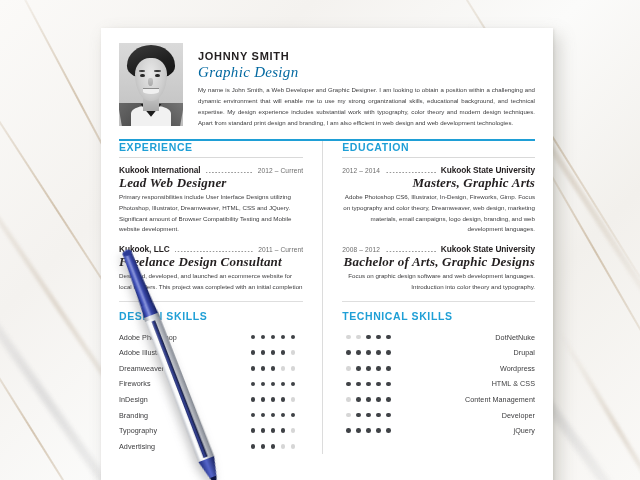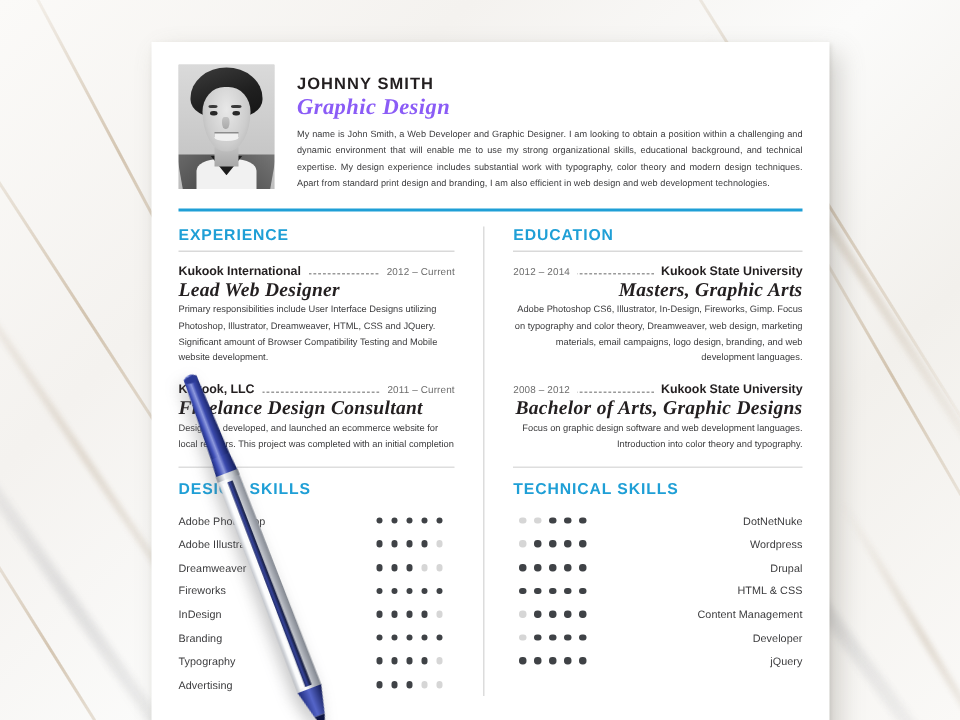--- a/index.html
+++ b/index.html
@@ -123,22 +123,22 @@
     font-weight: 700;
     letter-spacing: 0.7px;
     color: #231f20;
     line-height: 1.05;
     margin: 0 0 1px 0;
   }
   .role {
     font-family: "Liberation Serif", serif;
     font-style: italic;
     font-size: 15px;
-    font-weight: 700;
-    color: #8b5cf6;
+    font-weight: 400;
+    color: #0369a1;
     letter-spacing: 0.3px;
     margin: 0 0 4px 0;
     line-height: 1.1;
   }
   .summary {
     font-size: 6.1px;
     line-height: 1.82;
     color: #3b3b3d;
     text-align: justify;
     margin: 0;
@@ -148,21 +148,20 @@
   
   .rule-blue {
     height: 2px;
     background: #1f9fd6;
     margin: 11px 0 0 0;
   }
 
   
   .cols {
     display: flex;
-    margin-top: 10px;
     position: relative;
     gap: 16px;
   }
   .col-left  { width: 203px; padding-right: 11px; box-sizing: border-box; }
   .col-right { width: 213px; padding-left: 12px; box-sizing: border-box; }
   .col-sep {
     position: absolute;
     left: 203px;
     top: 0;
     bottom: 0;
@@ -468,37 +467,37 @@
                   <span class="dot"></span>
                   <span class="dot"></span>
                   <span class="dot on"></span>
                   <span class="dot on"></span>
                   <span class="dot on"></span>
                 </span>
                 <span class="skill-name">DotNetNuke</span>
               </div>
               <div class="skill-row">
                 <span class="dots">
+                  <span class="dot on"></span>
+                  <span class="dot on"></span>
+                  <span class="dot on"></span>
+                  <span class="dot on"></span>
+                  <span class="dot on"></span>
+                </span>
+                <span class="skill-name">Drupal</span>
+              </div>
+              <div class="skill-row">
+                <span class="dots">
                   <span class="dot"></span>
                   <span class="dot on"></span>
                   <span class="dot on"></span>
                   <span class="dot on"></span>
                   <span class="dot on"></span>
                 </span>
                 <span class="skill-name">Wordpress</span>
-              </div>
-              <div class="skill-row">
-                <span class="dots">
-                  <span class="dot on"></span>
-                  <span class="dot on"></span>
-                  <span class="dot on"></span>
-                  <span class="dot on"></span>
-                  <span class="dot on"></span>
-                </span>
-                <span class="skill-name">Drupal</span>
               </div>
               <div class="skill-row">
                 <span class="dots">
                   <span class="dot on"></span>
                   <span class="dot on"></span>
                   <span class="dot on"></span>
                   <span class="dot on"></span>
                   <span class="dot on"></span>
                 </span>
                 <span class="skill-name">HTML &amp; CSS</span>

